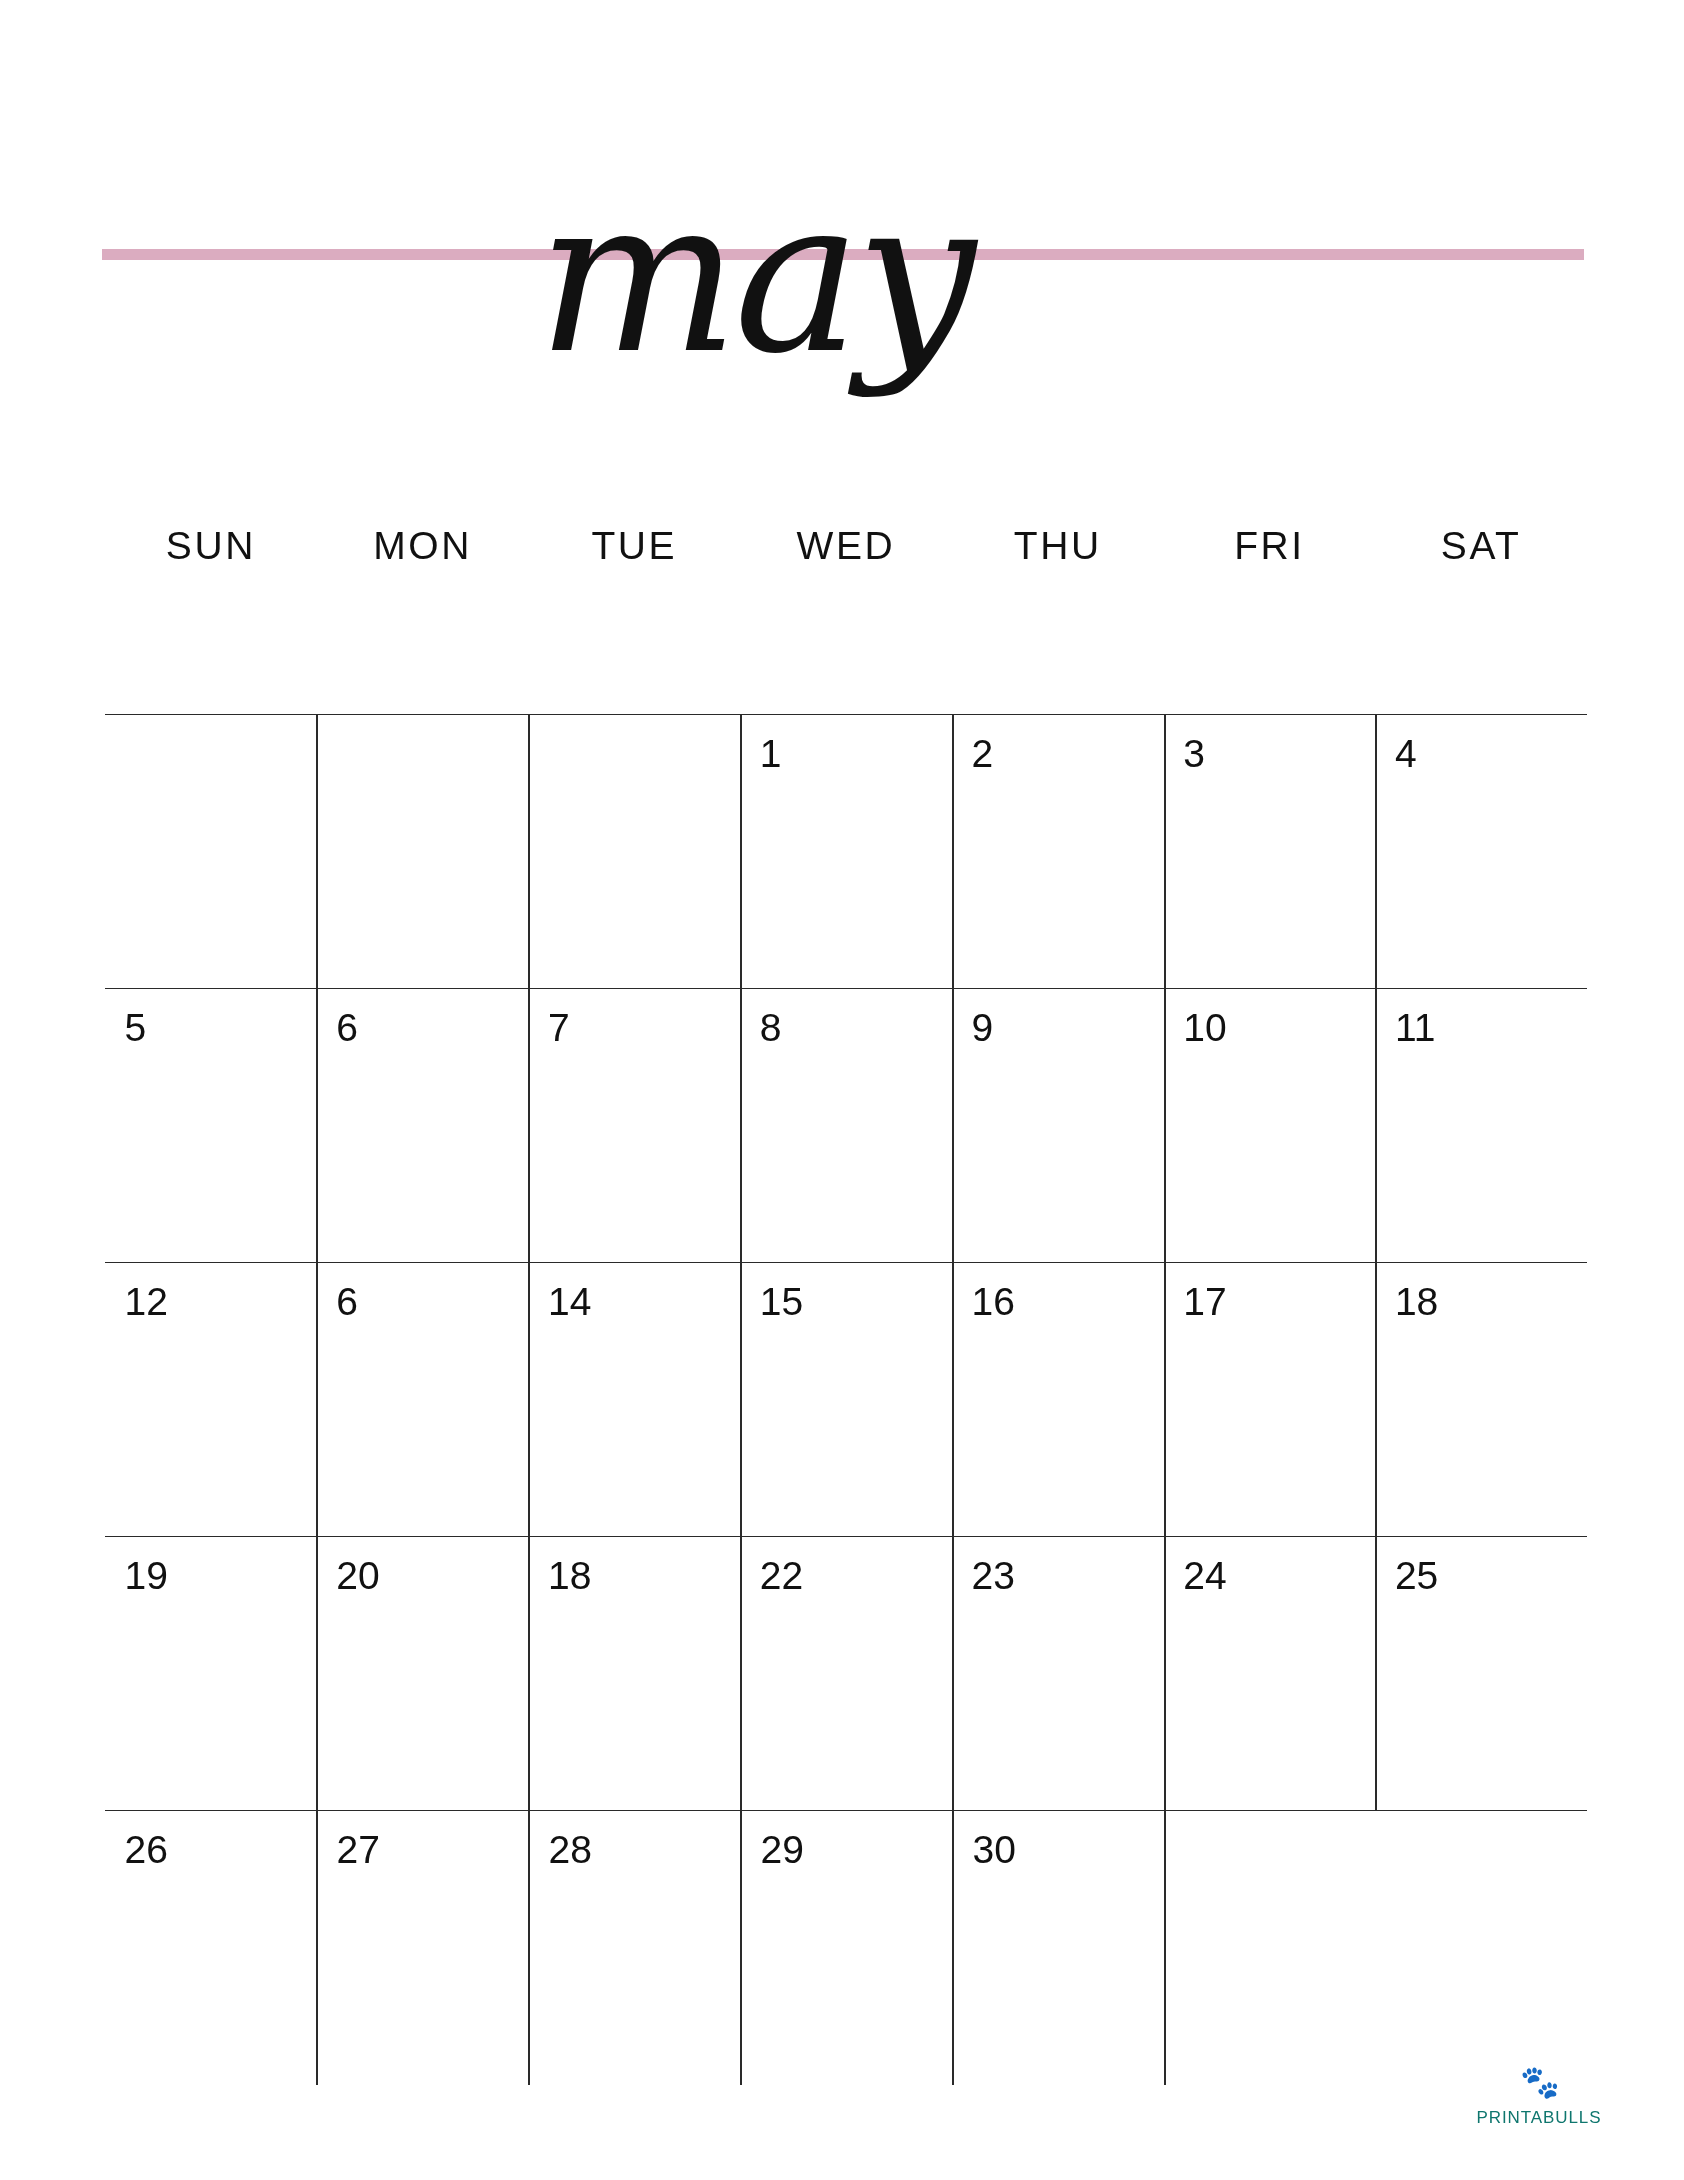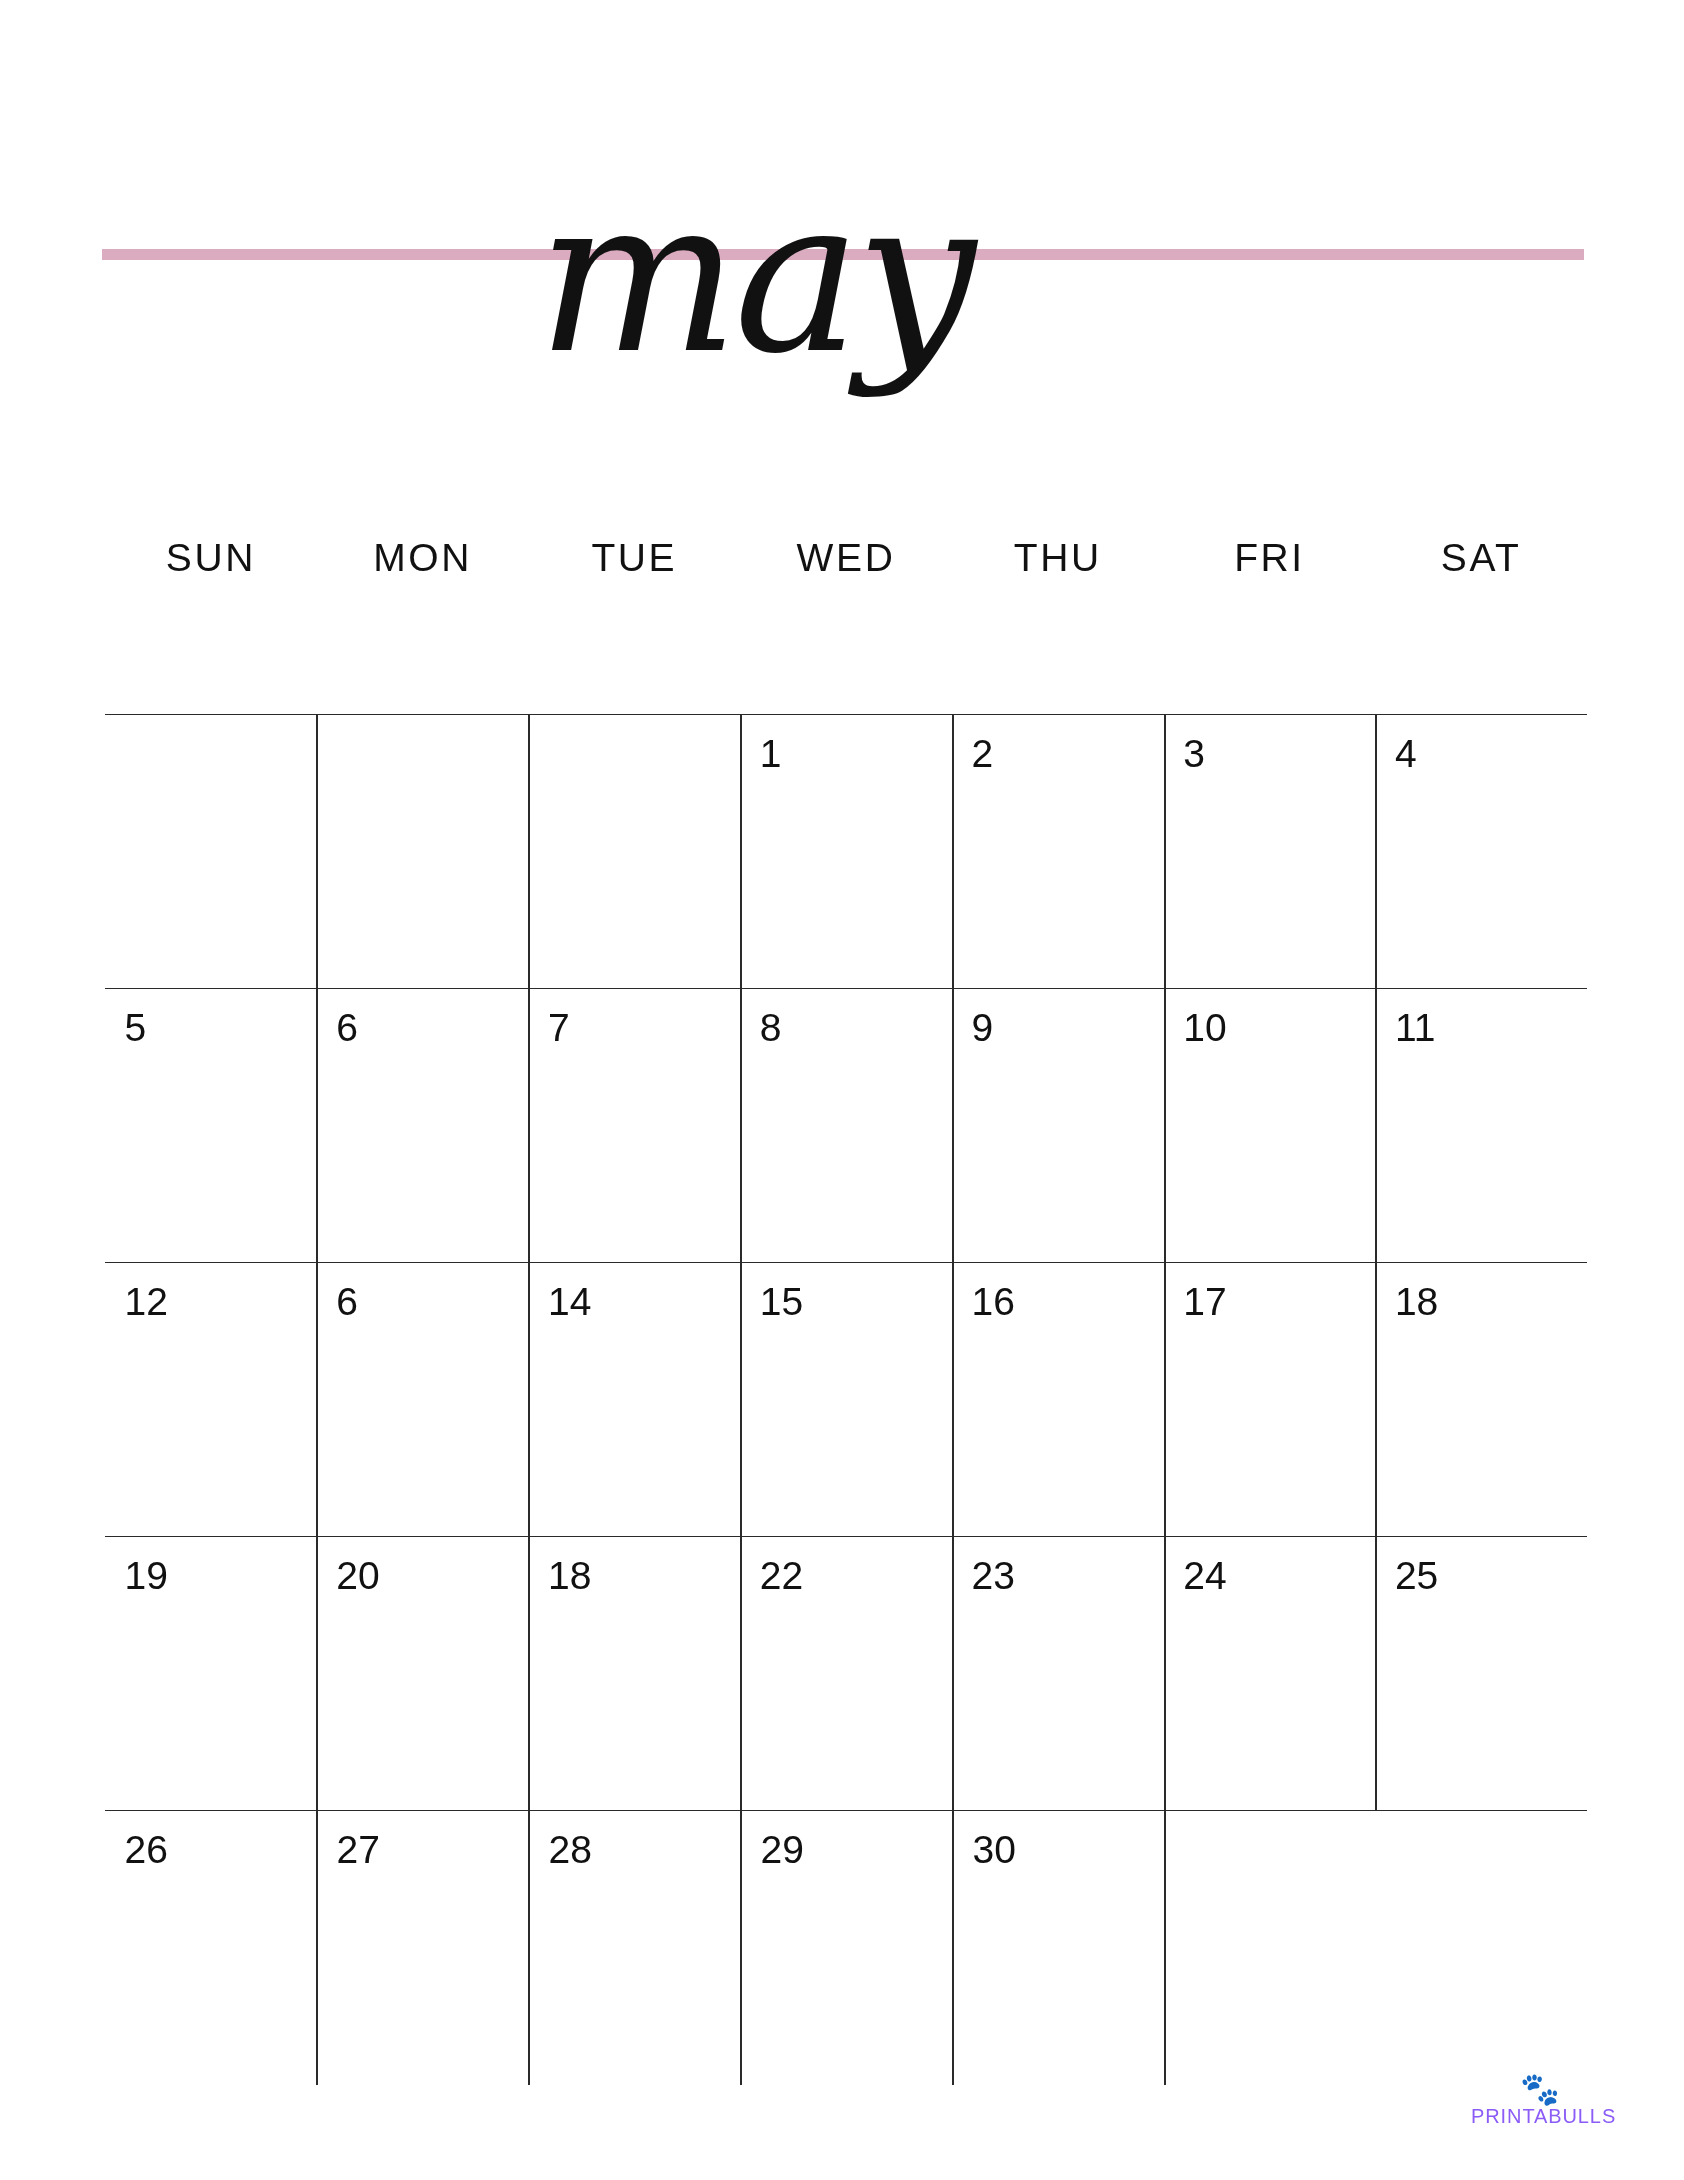--- a/index.html
+++ b/index.html
@@ -52,23 +52,24 @@
     font-size: 213px;
     line-height: 213px;
     letter-spacing: -5.1px;
     color: #111111;
   }
 
   
   .weekdays {
     position: absolute;
     left: 105px;
-    top: 536px;
+    top: 524px;
     width: 1482px;
     display: flex;
+    justify-content: center;
   }
   .weekday {
     width: 212px;
     text-align: center;
     font-size: 39px;
     letter-spacing: 2.6px;
     color: #111111;
     font-weight: 400;
   }
 
@@ -124,24 +125,24 @@
     width: 136px;
     text-align: center;
   }
   .footer-logo .mark {
     font-size: 32px;
     line-height: 32px;
     letter-spacing: -1.7px;
     color: #222;
   }
   .footer-logo .brand {
-    margin-top: 0;
-    font-size: 20px;
+    margin-top: 10px;
+    font-size: 17px;
     letter-spacing: 0.9px;
-    color: #8b5cf6;
+    color: #0f766e;
   }
 </style>
 </head>
 <body>
 
 <div class="page">
 
   <div class="title-block">
     <div class="title-rule"></div>
     <div class="month-name">may</div>

